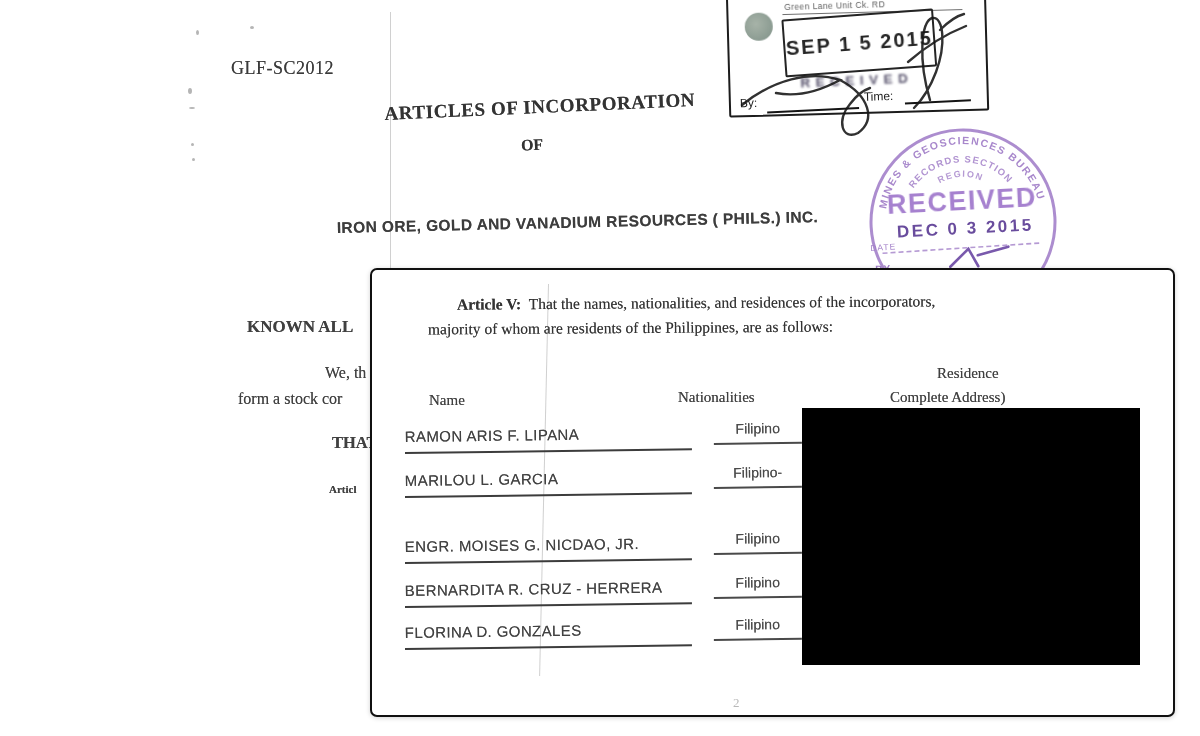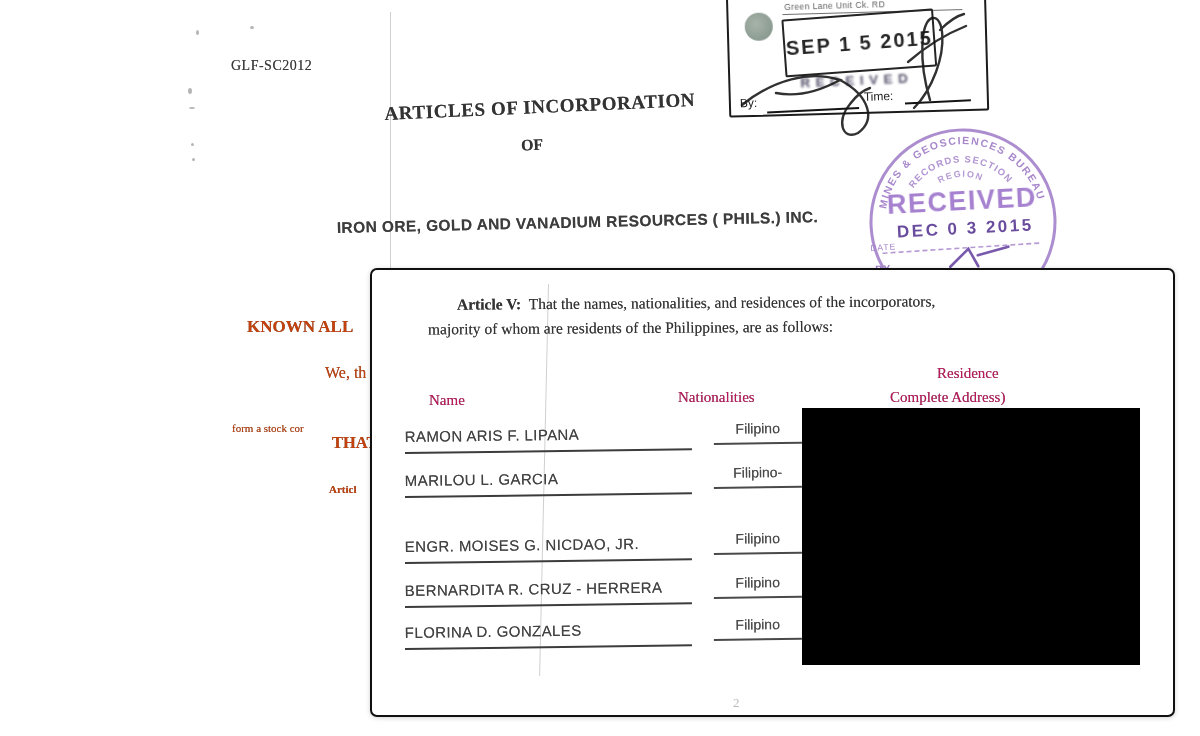--- a/index.html
+++ b/index.html
@@ -4,27 +4,27 @@
 <style>
   html,body{margin:0;padding:0;background:#fff;}
   #stage{position:relative;width:1200px;height:736px;background:#fff;overflow:hidden;
          font-family:"Liberation Serif",serif;color:#2f2f2f;}
   .abs{position:absolute;}
   .serif{font-family:"Liberation Serif",serif;}
   .sans{font-family:"Liberation Sans",sans-serif;}
   .soft{text-shadow:0 0 .5px rgba(70,70,70,.75);}
 
   
-  .formcode{left:231px;top:58px;font-size:14px;letter-spacing:.5px;color:#3a3a3a;}
+  .formcode{left:231px;top:58px;font-size:18px;letter-spacing:.5px;color:#3a3a3a;}
   .doctitle{left:385px;top:103px;font-size:19px;font-weight:bold;letter-spacing:.6px;
             transform:rotate(-2.6deg);transform-origin:left bottom;color:#333;}
   .docof{left:521px;top:136px;font-size:16px;font-weight:bold;transform:rotate(-2deg);color:#333;}
   .company{left:337px;top:219px;font-size:15.5px;font-weight:bold;letter-spacing:.4px;
            transform:rotate(-1.3deg);transform-origin:left bottom;color:#3d3d3d;}
-  .frag{color:#c2410c;}
+  .frag{color:#404040;}
   .fold{width:1px;background:rgba(110,110,110,.32);}
 
   .speck{background:rgba(90,90,90,.45);border-radius:50%;}
 
   
   .stampcard{left:727px;top:-48px;width:256px;height:158px;border:2.5px solid #1c1c1c;
              background:#fff;transform:rotate(-1.6deg);transform-origin:center;border-radius:2px;}
   .addrline{left:56px;top:46px;font-size:8.5px;color:#5c5c5c;letter-spacing:.4px;
             filter:blur(.5px);font-family:"Liberation Sans",sans-serif;white-space:nowrap;}
   .addrrule{left:54px;top:58px;width:180px;height:0;border-top:1.5px solid #6f6f6f;filter:blur(.4px);}
@@ -39,21 +39,21 @@
   .bylabel{left:9px;top:139px;font-size:12px;color:#222;font-family:"Liberation Sans",sans-serif;}
   .byline{left:36px;top:154px;width:92px;height:0;border-top:2px solid #141414;transform:rotate(-1.2deg);}
   .timelabel{left:133px;top:136px;font-size:12px;color:#222;font-family:"Liberation Sans",sans-serif;}
   .timeline{left:174px;top:149px;width:66px;height:0;border-top:2px solid #141414;transform:rotate(-1.2deg);}
 
   
   .panel{left:370px;top:268px;width:801px;height:445px;background:#fff;border:2px solid #101010;
          border-radius:7px;box-shadow:0 1px 5px rgba(0,0,0,.18);}
   .artline1{left:85px;top:24px;font-size:15.5px;color:#333;transform:rotate(-.4deg);white-space:nowrap;}
   .artline2{left:56px;top:49px;font-size:15.5px;color:#333;transform:rotate(-.4deg);white-space:nowrap;}
-  .hdr{font-size:15px;color:#be185d;}
+  .hdr{font-size:15px;color:#404040;}
   .row{left:33px;width:408px;transform:rotate(-.75deg);transform-origin:left bottom;white-space:nowrap;}
   .ncell{display:inline-block;width:287px;border-bottom:2px solid #3c3c3c;padding-bottom:7px;
          font-family:"Liberation Sans",sans-serif;font-size:15px;letter-spacing:.4px;color:#424242;}
   .fcell{display:inline-block;width:88px;margin-left:22px;border-bottom:2px solid #4a4a4a;
          padding-bottom:6px;text-align:center;vertical-align:bottom;position:relative;top:-5px;
          font-family:"Liberation Sans",sans-serif;font-size:14px;color:#4a4a4a;}
   .redaction{left:430px;top:138px;width:338px;height:257px;background:#000;}
   .pagenum{left:361px;top:425px;font-size:13px;color:#8a8a8a;}
 </style>
 </head>
@@ -70,21 +70,21 @@
 
   <div class="abs fold" style="left:390px;top:12px;height:256px;"></div>
 
   <div class="abs serif soft formcode">GLF-SC2012</div>
   <div class="abs serif soft doctitle">ARTICLES OF INCORPORATION</div>
   <div class="abs serif soft docof">OF</div>
   <div class="abs sans soft company">IRON ORE, GOLD AND VANADIUM RESOURCES ( PHILS.) INC.</div>
 
   <div class="abs serif soft frag" style="left:247px;top:317px;font-size:17px;font-weight:bold;">KNOWN ALL</div>
   <div class="abs serif soft frag" style="left:325px;top:364px;font-size:16px;">We, th</div>
-  <div class="abs serif soft frag" style="left:232px;top:390px;font-size:11px;margin-top:32px;">form a stock cor</div>
+  <div class="abs serif soft frag" style="left:238px;top:390px;font-size:16px;">form a stock cor</div>
   <div class="abs serif soft frag" style="left:332px;top:433px;font-size:16.5px;font-weight:bold;">THAT</div>
   <div class="abs serif soft frag" style="left:329px;top:483px;font-size:11px;font-weight:bold;">Articl</div>
 
   <div class="abs stampcard">
     <div class="abs addrline">Green Lane Unit   Ck. RD</div>
     <div class="abs addrrule"></div>
     <div class="abs holepunch"></div>
     <div class="abs sepbox">
       <span class="sepdate">SEP 1 5 2015</span>
     </div>

